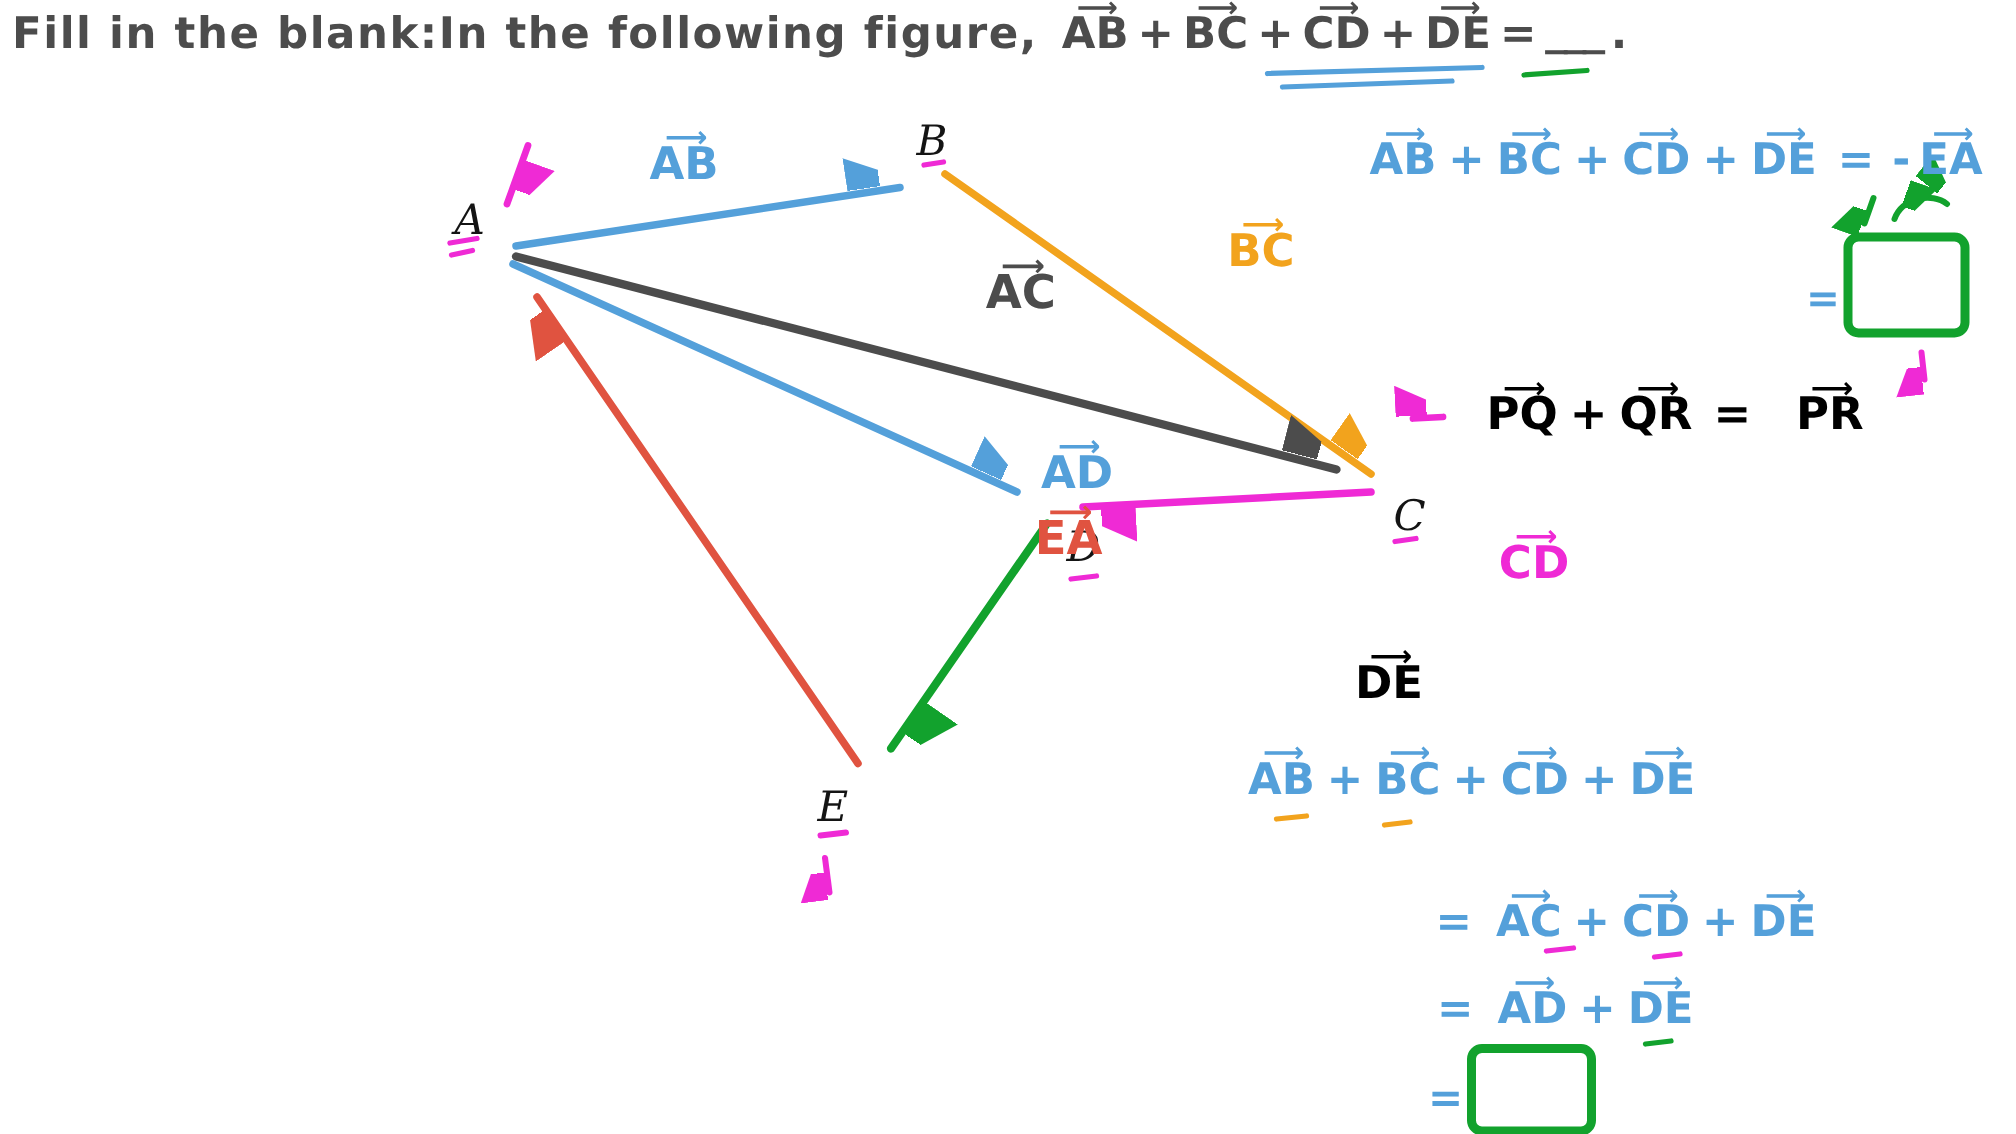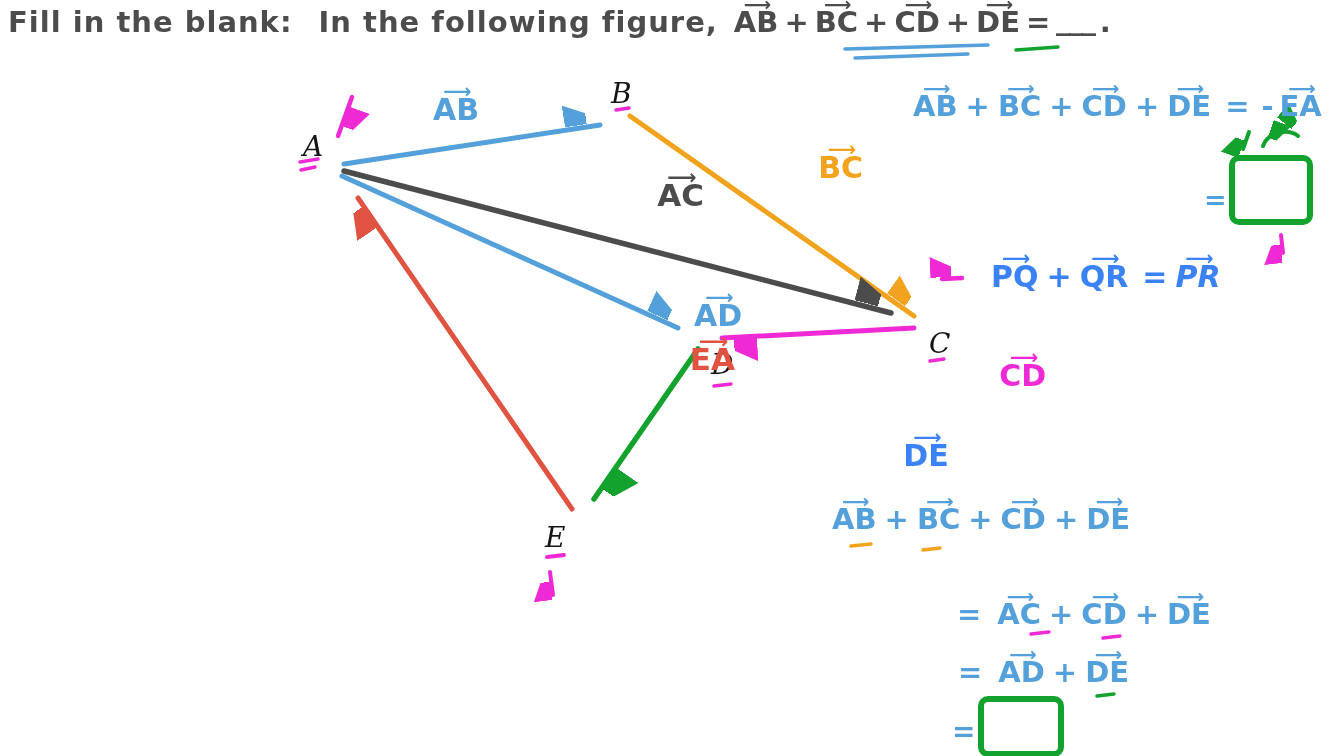--- a/index.html
+++ b/index.html
@@ -5,21 +5,21 @@
   html,body{margin:0;padding:0;background:#fff;}
   #canvas{position:relative;width:1344px;height:756px;background:#ffffff;overflow:hidden;
           font-family:"DejaVu Sans",sans-serif;}
   svg.underlay{position:absolute;left:0;top:0;width:1344px;height:756px;}
   .abs{position:absolute;}
   .hw{font-weight:bold;line-height:1;white-space:nowrap;}
   .dark{color:#4c4c4c;}
   .blue{color:#54a0da;}
   .orange{color:#f2a31d;}
   .red{color:#e05340;}
-  .green{color:#3b82f6;}
+  .green{color:#000000;}
   .magenta{color:#ef2ad5;}
   .pt{font-family:"DejaVu Serif",serif;font-style:italic;font-weight:normal;
       color:#141414;font-size:28px;line-height:1;}
   
   .vec{position:relative;display:inline-block;line-height:1;}
   .vec::before{content:"⟶";position:absolute;left:52%;top:-0.66em;
                transform:translateX(-50%);font-size:0.66em;letter-spacing:-1px;}
   .row{display:flex;align-items:center;gap:8px;}
   .title-row{display:flex;align-items:center;font-size:29px;}
   .blank{letter-spacing:-2px;position:relative;top:-3px;font-style:italic;}
@@ -86,21 +86,21 @@
     <line x1="923" y1="550" x2="940" y2="548" stroke="#f2a31d" stroke-width="3.5" stroke-linecap="round"></line>
     <line x1="1031" y1="634" x2="1049" y2="632" stroke="#ef2ad5" stroke-width="3.5" stroke-linecap="round"></line>
     <line x1="1103" y1="638" x2="1120" y2="636" stroke="#ef2ad5" stroke-width="3.5" stroke-linecap="round"></line>
     <line x1="1097" y1="696" x2="1114" y2="694" stroke="#12a22d" stroke-width="3.5" stroke-linecap="round"></line>
     <rect x="981" y="699" width="80" height="55" rx="7" fill="none" stroke="#12a22d" stroke-width="6"></rect>
   </svg>
 
   
   <div class="abs title-row hw dark" style="left:8px;top:8px;">
     <span style="letter-spacing:1px;">Fill in the blank:</span>
-    <span style="margin-left:26px;letter-spacing:1px;">In the following figure,</span>
+    <span style="letter-spacing:1px;">In the following figure,</span>
     <span class="row" style="margin-left:16px;gap:6px;">
       <span class="vec">AB</span>
       <span>+</span>
       <span class="vec">BC</span>
       <span>+</span>
       <span class="vec">CD</span>
       <span>+</span>
       <span class="vec">DE</span>
       <span>=</span>
       <span class="blank">___</span>
@@ -141,21 +141,21 @@
   
   <div class="abs hw blue" style="left:1204px;top:186px;font-size:27px;">=</div>
   
 
   
   <div class="abs row hw green" style="left:991px;top:262px;font-size:30px;">
     <span class="vec">PQ</span>
     <span>+</span>
     <span class="vec">QR</span>
     <span style="margin-left:6px;">=</span>
-    <span class="vec" style="margin-left:0;font-style:italic;">PR</span>
+    <span class="vec" style="margin-left:22px;">PR</span>
   </div>
 
   
   <div class="abs row hw blue" style="left:832px;top:505px;font-size:29px;">
     <span class="vec">AB</span>
     <span>+</span>
     <span class="vec">BC</span>
     <span>+</span>
     <span class="vec">CD</span>
     <span>+</span>

